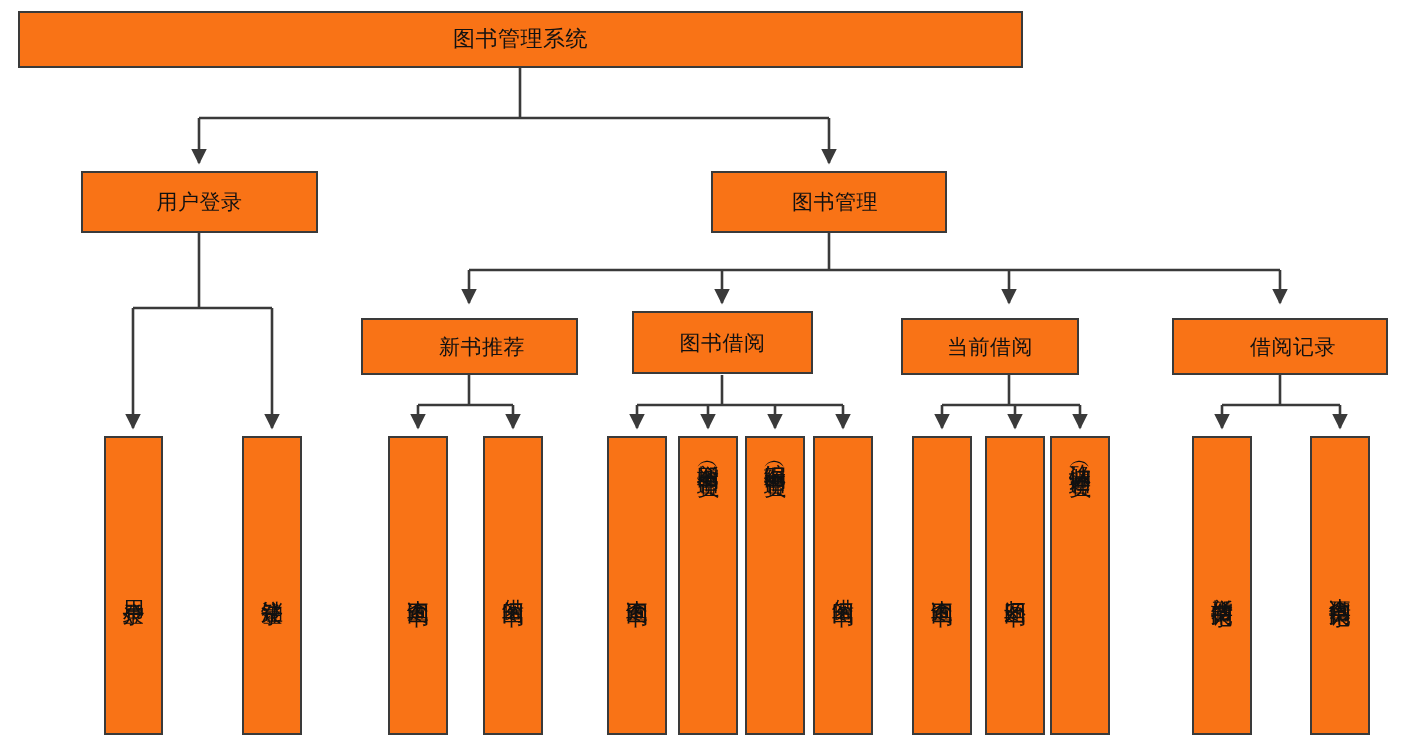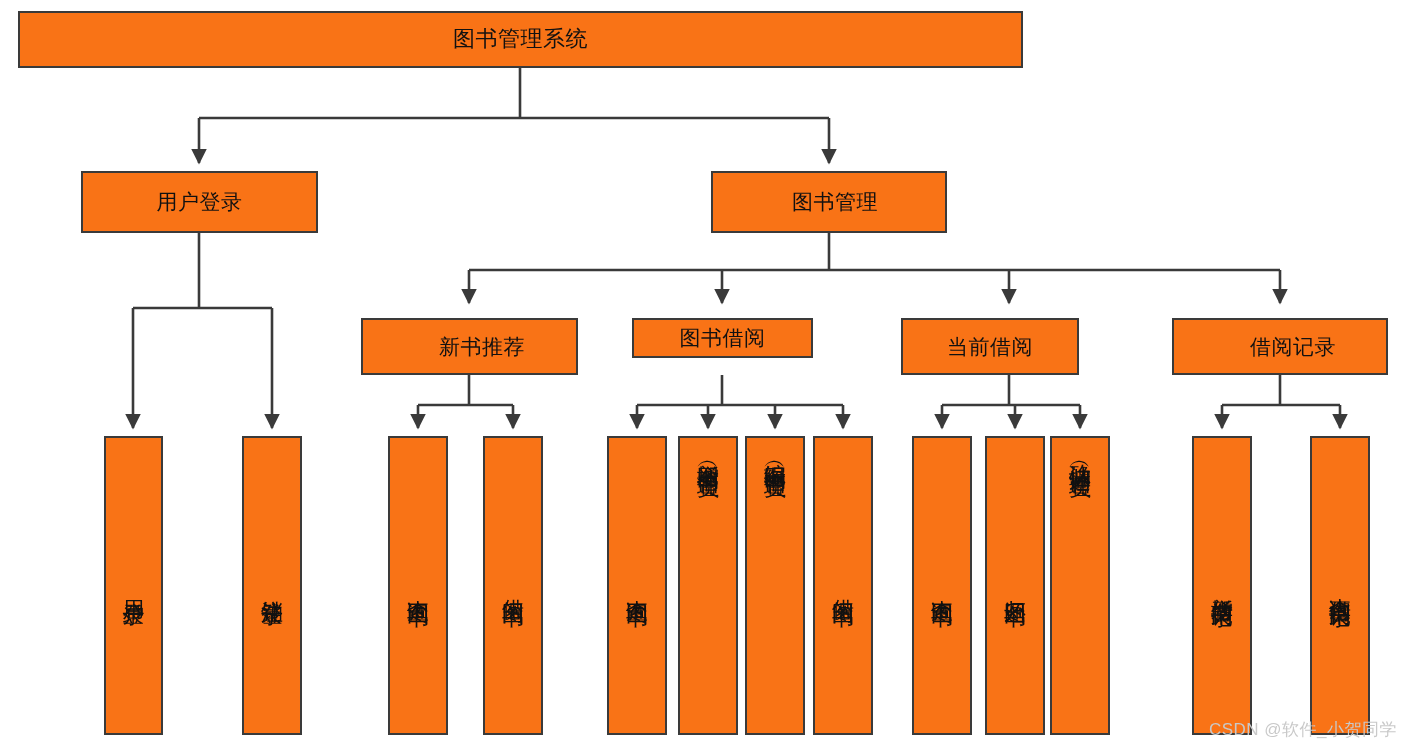--- a/index.html
+++ b/index.html
@@ -139,21 +139,21 @@
   </div>
 
   <div class="node horiz" style="left:711px; top:171px; width:236px; height:62px;padding-left:12px;">
     <span class="label">图书管理</span>
   </div>
 
   <div class="node horiz" style="left:361px; top:318px; width:217px; height:57px;padding-left:25px;">
     <span class="label">新书推荐</span>
   </div>
 
-  <div class="node horiz" style="left:632px; top:318px; width:181px; height:40px;">
+  <div class="node horiz" style="left:632px; top:311px; width:181px; height:63px;">
     <span class="label">图书借阅</span>
   </div>
 
   <div class="node horiz" style="left:901px; top:318px; width:178px; height:57px;">
     <span class="label">当前借阅</span>
   </div>
 
   <div class="node horiz" style="left:1172px; top:318px; width:216px; height:57px;padding-left:26px;">
     <span class="label">借阅记录</span>
   </div>
@@ -203,15 +203,14 @@
   </div>
 
   <div class="node vert center" style="left:1192px; top:436px; width:60px; height:299px;">
     <span class="label">新增借阅记录</span>
   </div>
 
   <div class="node vert center" style="left:1310px; top:436px; width:60px; height:299px;">
     <span class="label">查询借阅记录</span>
   </div>
 
-  <div class="watermark">CSDN @软件_小贺同学</div>
 
 </div>
 
 </body></html>

